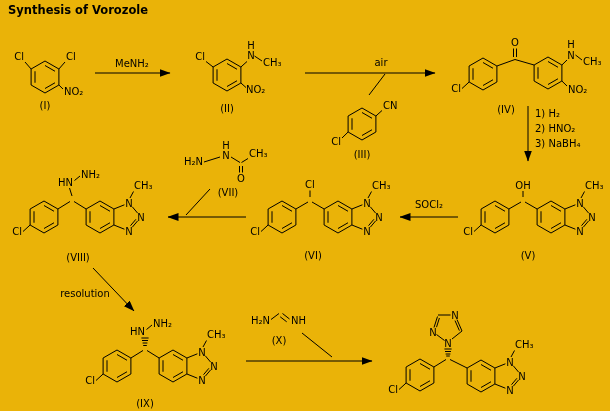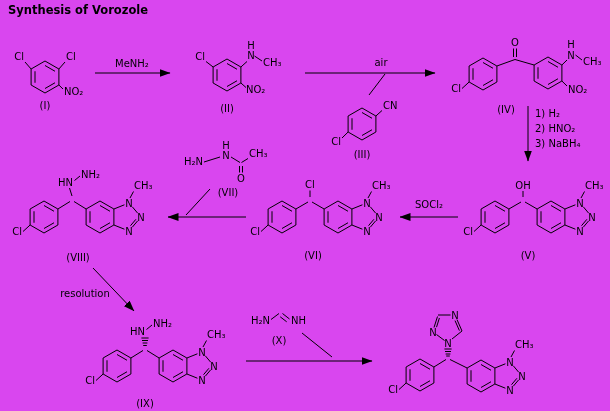--- a/index.html
+++ b/index.html
@@ -1,16 +1,16 @@
 <!DOCTYPE html>
 <html><head>
 <meta charset="utf-8">
 <style>
   html,body{margin:0;padding:0;background:#fff}
-  .page{position:relative;width:610px;height:411px;background:#d946ef;overflow:hidden}
+  .page{position:relative;width:610px;height:411px;background:#eab308;overflow:hidden}
   svg{display:block}
   svg text{font-family:"DejaVu Sans","Liberation Sans",sans-serif;font-size:10px;fill:#000000}
   svg text.title{font-size:11.5px;font-weight:bold}
   svg path{stroke:#000000;stroke-width:1;fill:none}
   svg line{stroke:#000000;stroke-width:1}
   .tm{text-anchor:middle}
   .te{text-anchor:end}
   .ts{text-anchor:start}
 </style>
 </head>

